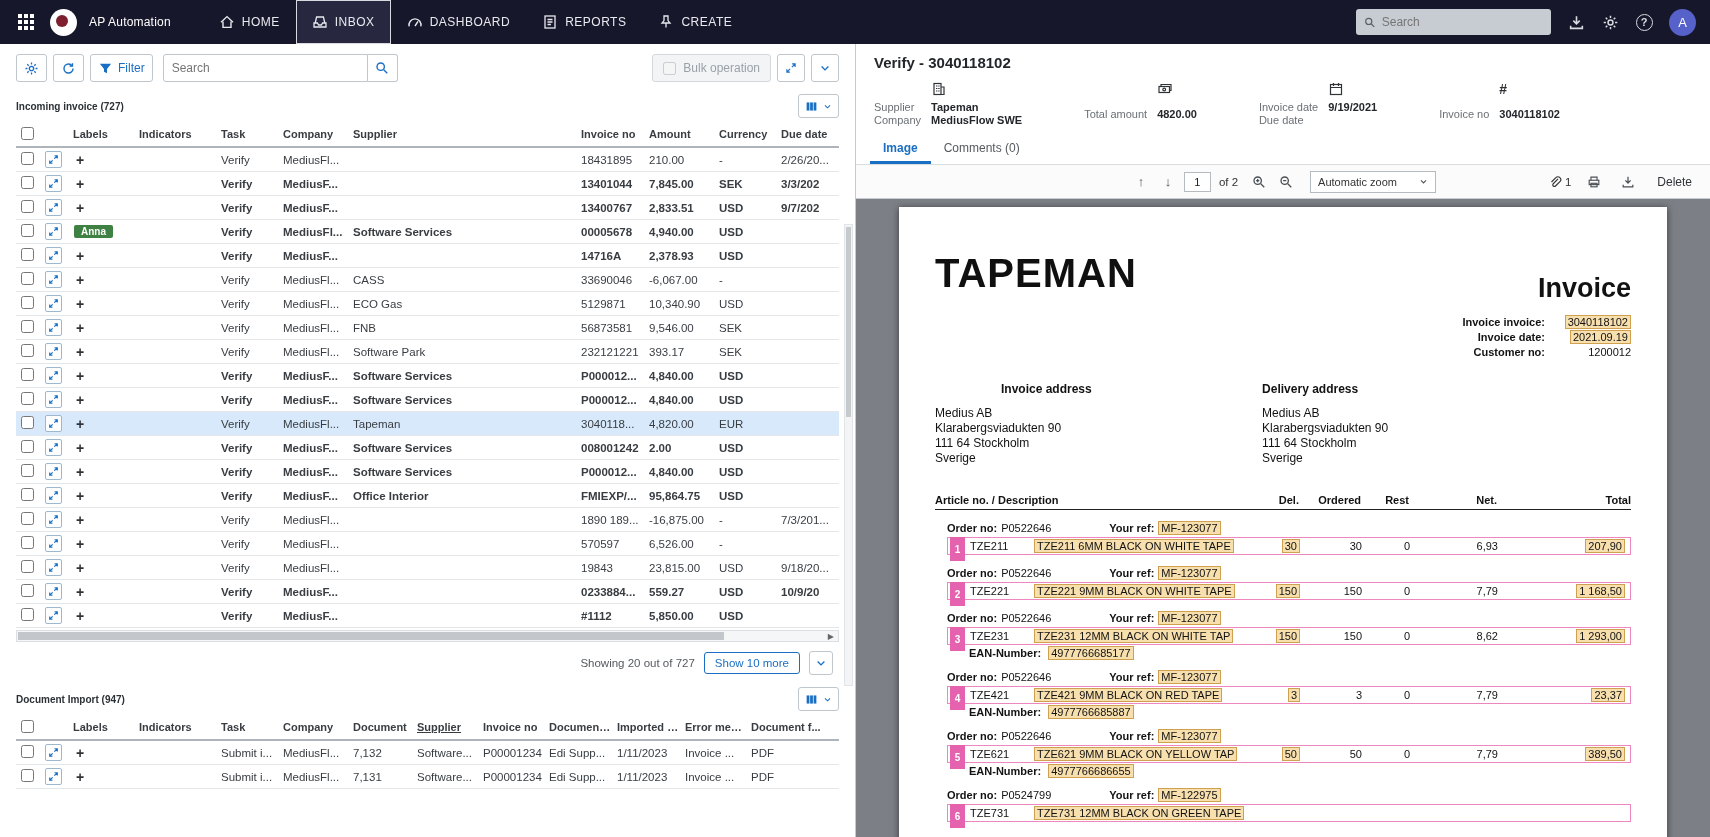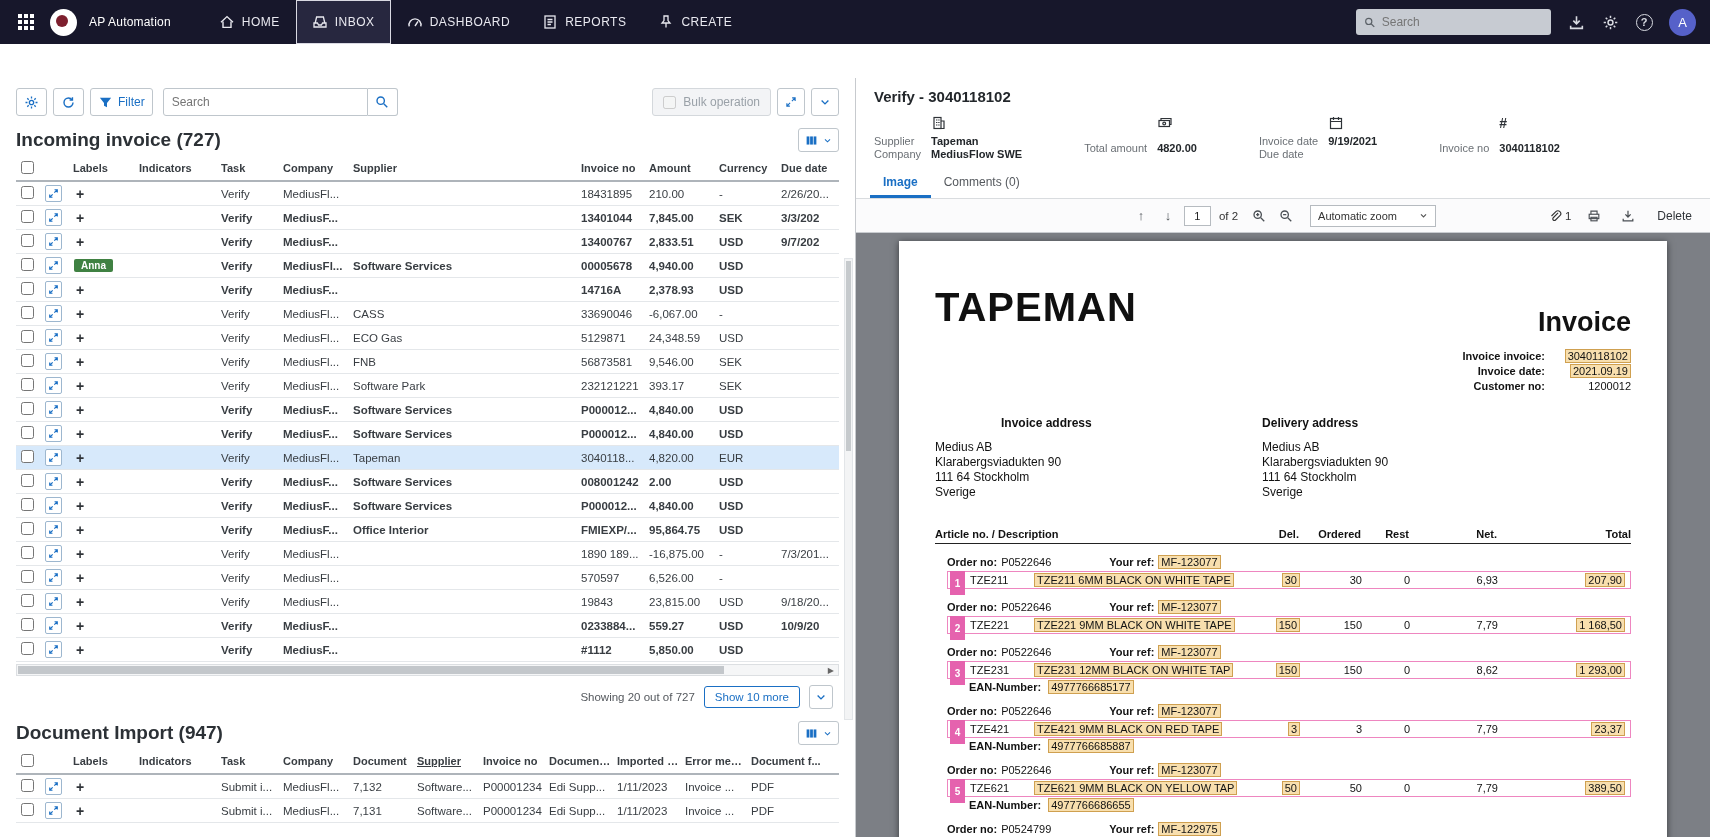--- a/index.html
+++ b/index.html
@@ -23,33 +23,33 @@
   .nav-item.active { background:#27273f; box-shadow:inset 0 0 0 1px #d9d9e2; }
   .topbar-right { margin-left:auto; display:flex; align-items:center; gap:16px; }
   .topbar-search { display:flex; align-items:center; background:#c7cbd2; border-radius:3px; height:26px; width:195px; padding:0 8px; gap:6px; color:#5a6066; }
   .topbar-search input { border:none; background:transparent; outline:none; font-size:12px; color:#333; width:100%; font-family:inherit; }
   .tb-icon { width:18px; height:18px; color:#d9dbe2; display:flex; align-items:center; justify-content:center; cursor:pointer; }
   .tb-icon svg { width:17px; height:17px; }
   .help-circle { width:17px; height:17px; border-radius:50%; border:1.4px solid #d9dbe2; font-size:11px; font-weight:bold; display:flex; align-items:center; justify-content:center; }
   .avatar { width:27px; height:27px; border-radius:50%; background:#5661c9; color:#fff; display:flex; align-items:center; justify-content:center; font-size:13px; cursor:pointer; }
 
   
-  .main { flex:1; display:flex; min-height:0;margin-top:34px; }
+  .main { flex:1; display:flex; min-height:0; }
 
   
   .left-panel { width:856px; flex:none; padding:10px 16px 0 16px; border-right:1px solid #c7cace; overflow:hidden; position:relative; background:#fff; }
   .lp-toolbar { display:flex; align-items:center; gap:6px; }
   .btn { height:28px; min-width:28px; display:inline-flex; align-items:center; justify-content:center; gap:5px; background:#fff; border:1px solid #bfc6cc; border-radius:3px; color:#1a6fc4; font-size:12px; padding:0 7px; cursor:pointer; }
   .btn svg { width:15px; height:15px; }
   .search-wrap { display:flex; margin-left:4px; }
   .search-input { height:28px; width:205px; border:1px solid #bfc6cc; border-radius:3px 0 0 3px; padding:0 8px; font-size:12px; outline:none; color:#333; font-family:inherit; }
   .search-btn { height:28px; width:30px; border:1px solid #bfc6cc; border-left:none; border-radius:0 3px 3px 0; background:#fff; color:#1a6fc4; display:flex; align-items:center; justify-content:center; cursor:pointer; }
   .bulk { margin-left:auto; display:flex; align-items:center; gap:7px; border:1px solid #d4d8dc; background:#f3f4f6; color:#9aa1a8; height:28px; padding:0 10px; border-radius:3px; font-size:12px; }
   .section-head { display:flex; align-items:center; justify-content:space-between; margin:12px 0 4px; }
-  .section-title { font-size:19px; font-weight:bold; color:#2c3136; }
+  .section-title { font-size:10px; font-weight:bold; color:#2c3136; }
   .cols-btn { height:24px; display:inline-flex; align-items:center; gap:5px; border:1px solid #bfc6cc; border-radius:3px; background:#fff; color:#1a6fc4; padding:0 6px; cursor:pointer; }
   .cols-btn svg { width:13px; height:13px; }
 
   .grid-header, .grid-row { display:grid; align-items:center; }
   .inv { grid-template-columns:26px 28px 66px 82px 62px 70px 228px 68px 70px 62px 1fr; }
   .di  { grid-template-columns:26px 28px 66px 82px 62px 70px 64px 66px 66px 68px 68px 66px 1fr; }
   .grid-header { border-bottom:2px solid #aeb4ba; font-weight:bold; font-size:11px; color:#383d42; height:26px; }
   .grid-row { height:24px; border-bottom:1px solid #e4e7ea; font-size:11.5px; color:#383d42; }
   .grid-row.bold { font-weight:bold; }
   .grid-row.selected { background:#d7e9fb; }
@@ -453,21 +453,21 @@
             </span>
             <span class="cell labels-cell">
 
               <span class="plus-btn">+</span>
             </span>
             <span class="cell"></span>
             <span class="cell">Verify</span>
             <span class="cell">MediusFl...</span>
             <span class="cell">ECO Gas</span>
             <span class="cell">5129871</span>
-            <span class="cell">24,348.59</span>
+            <span class="cell">10,340.90</span>
             <span class="cell">USD</span>
             <span class="cell"></span>
           </div>
 
           <div class="grid-row inv">
             <span class="cell"><input type="checkbox" class="row-check" style="margin-left: 2px;"></span>
             <span class="cell">
               <span class="expand-btn">
                 <svg viewBox="0 0 16 16" fill="none" stroke="currentColor" stroke-width="1.7">
                   <path d="M9.5 2.5H13.5V6.5M13.5 2.5 9.2 6.8M6.5 13.5H2.5V9.5M2.5 13.5 6.8 9.2"></path>

